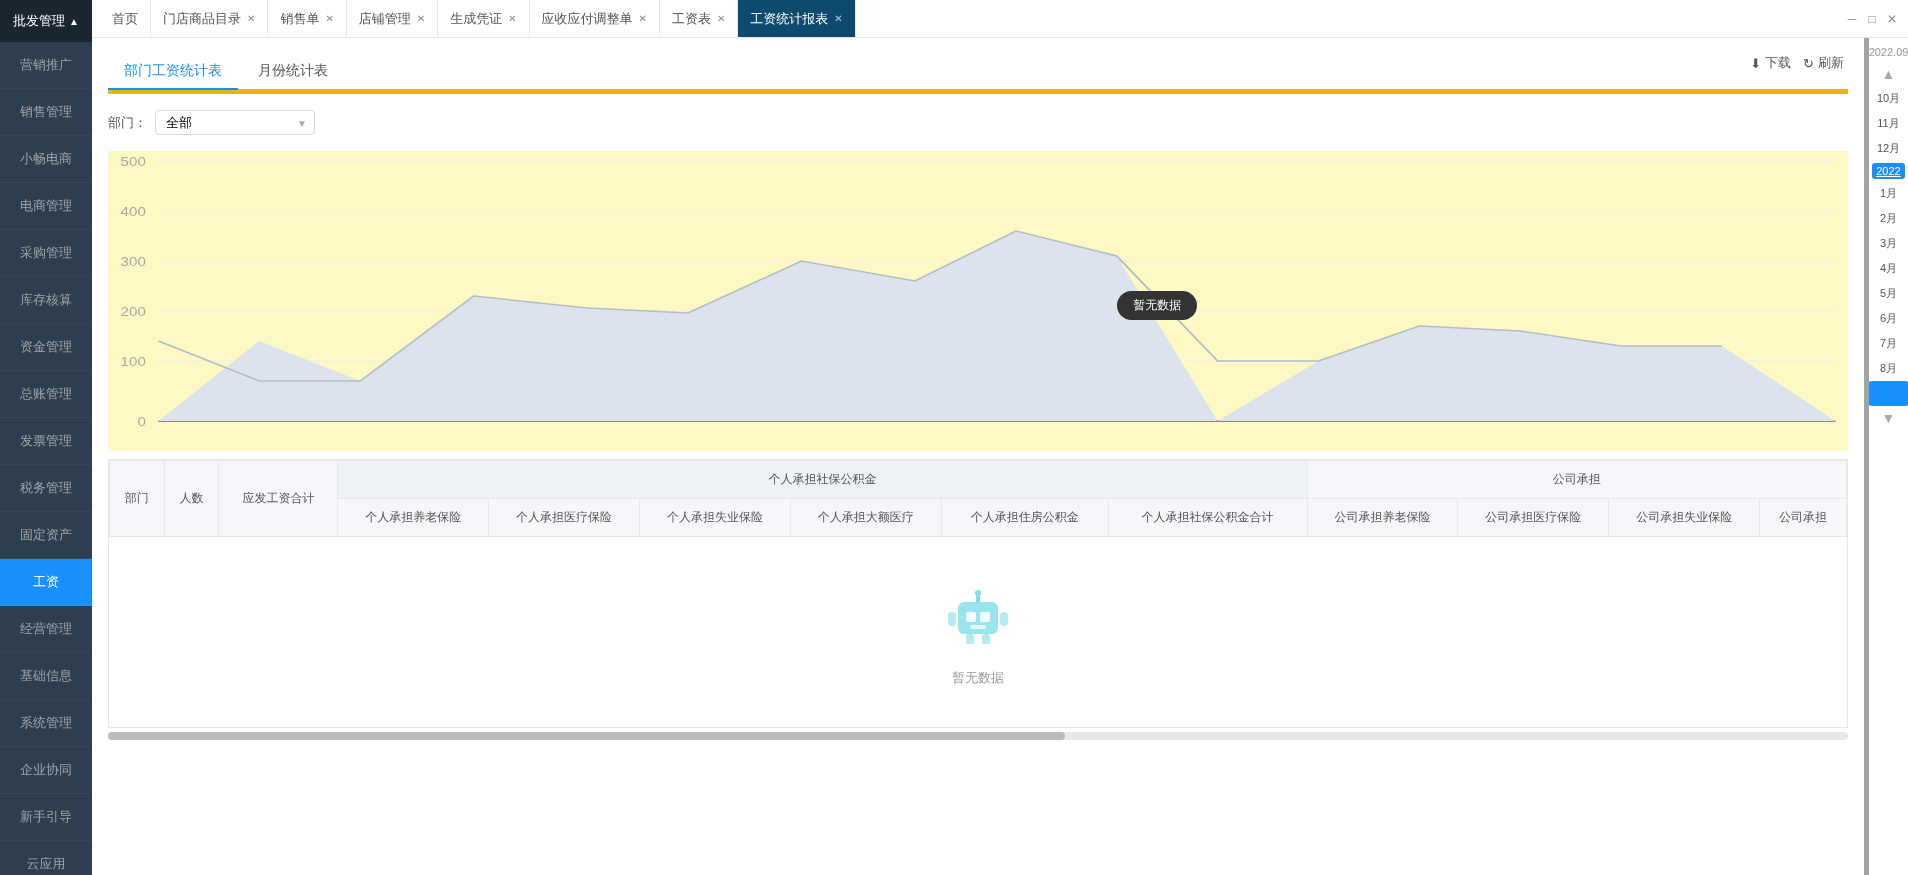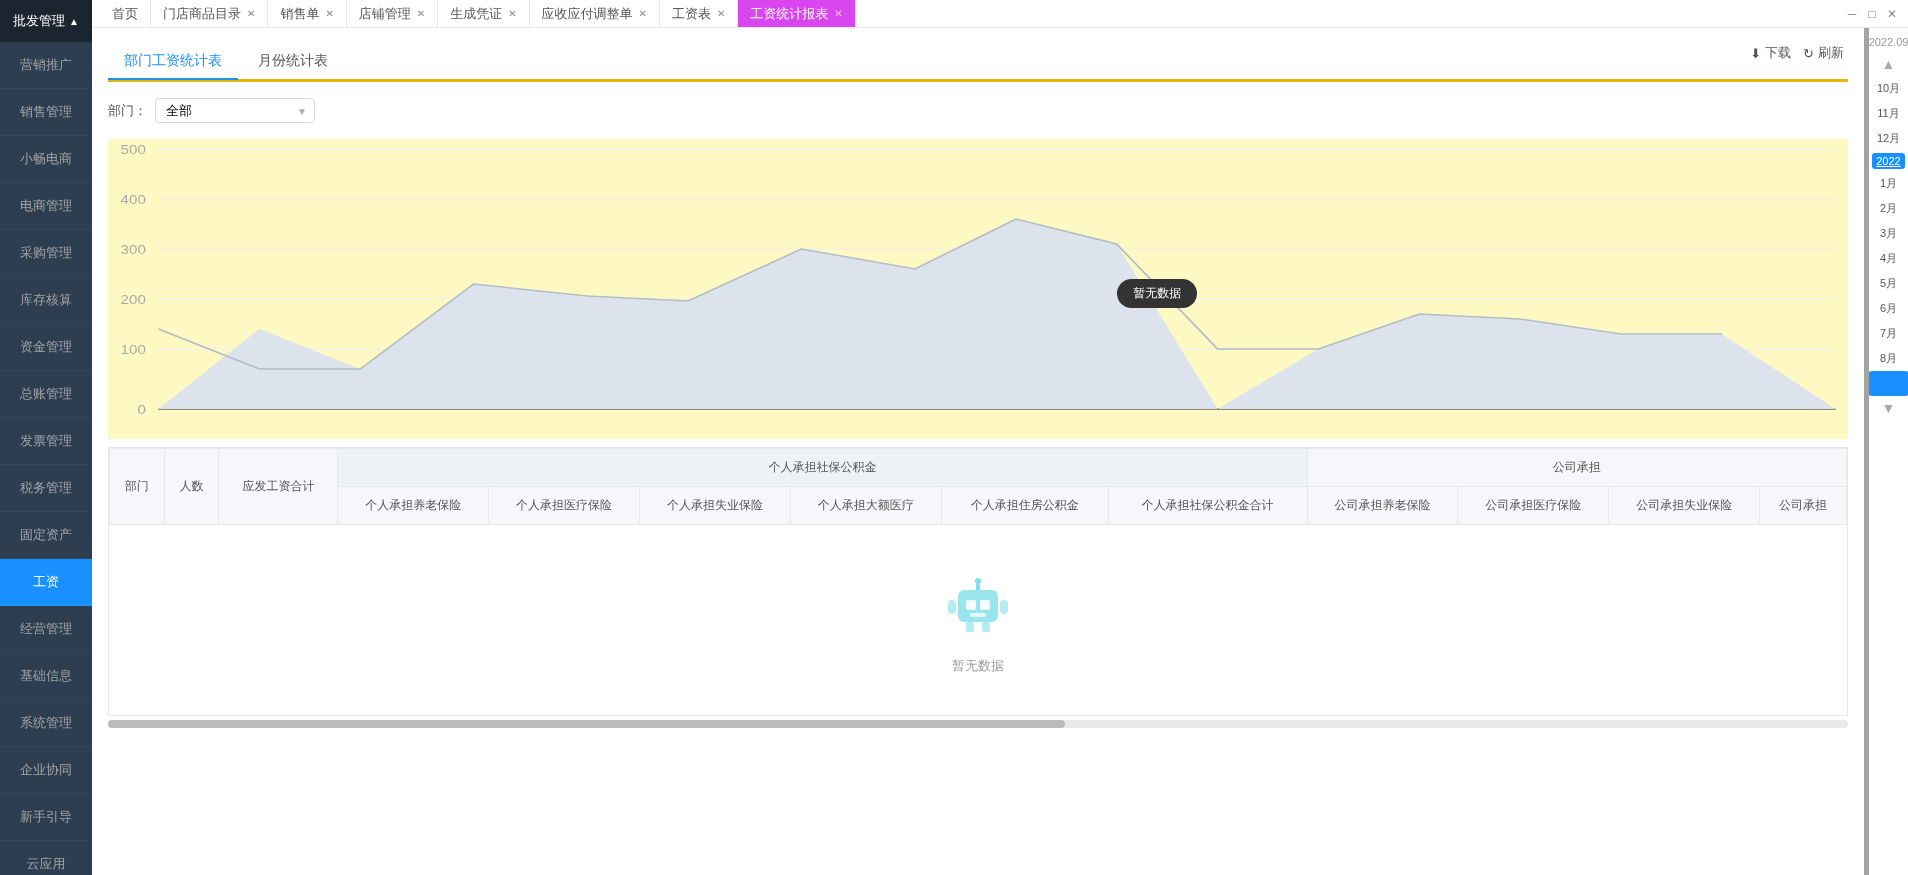--- a/index.html
+++ b/index.html
@@ -44,39 +44,39 @@
       flex-direction: column;
       overflow: hidden;
     }
 
     
     .tab-bar {
       background: #fff;
       border-bottom: 1px solid #e8e8e8;
       display: flex;
       align-items: center;
-      height: 28px;
+      height: 38px;
       flex-shrink: 0;
       padding: 8px 8px;
       overflow: hidden;
     }
     .tab-item {
       display: flex;
       align-items: center;
       padding: 0 12px;
       height: 38px;
       font-size: 13px;
       color: #555;
       cursor: pointer;
       border-right: 1px solid #e8e8e8;
       white-space: nowrap;
       gap: 6px;
     }
     .tab-item:first-child { font-weight: 500; }
-    .tab-item.active { background: #d946ef; color: #fff; }
+    .tab-item.active { background: #0c4a6e; color: #fff; }
     .tab-item .close-btn { font-size: 10px; color: inherit; opacity: 0.7; }
     .tab-close-area {
       margin-left: auto;
       display: flex;
       align-items: center;
       gap: 4px;
     }
     .tab-win-btn {
       width: 16px; height: 16px;
       display: flex; align-items: center; justify-content: center;
@@ -98,21 +98,21 @@
       padding: 16px 16px;
       position: relative;
     }
 
     
     .sub-tabs {
       display: flex;
       align-items: flex-start;
       gap: 4px;
       margin-bottom: 16px;
-      border-bottom: 3px solid #eab308;
+      border-bottom: 5px solid #eab308;
     }
     .sub-tab {
       padding: 8px 16px;
       cursor: pointer;
       font-size: 14px;
       color: #555;
       border-bottom: 2px solid transparent;
       margin-bottom: -1px;
     }
     .sub-tab.active {

